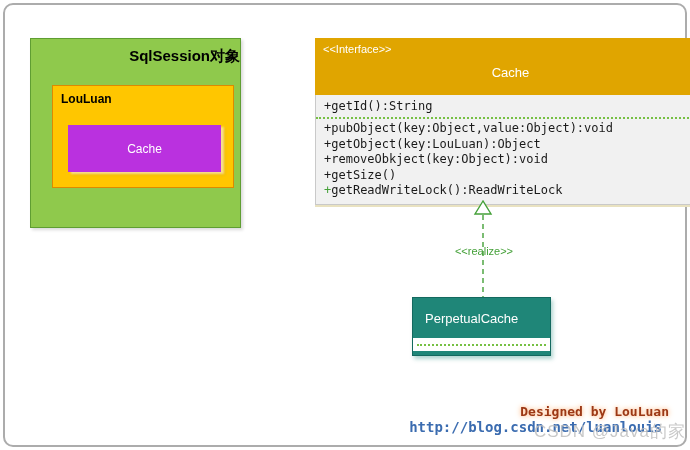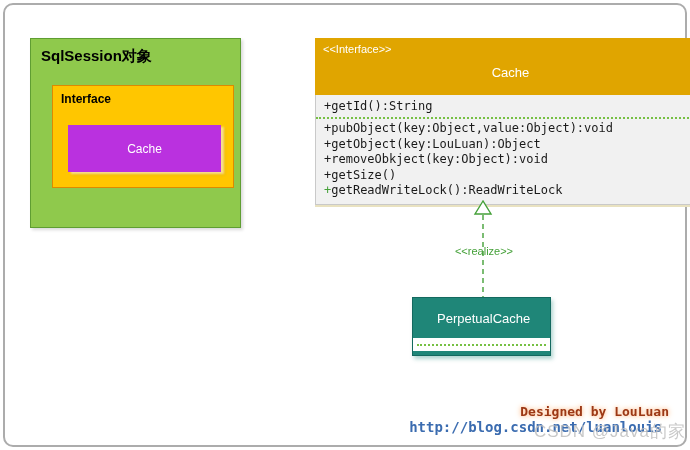--- a/index.html
+++ b/index.html
@@ -3,21 +3,21 @@
 <meta charset="utf-8">
 <style>
   html,body{margin:0;padding:0;background:#fff;}
   .stage{position:relative;width:690px;height:450px;background:#fff;font-family:"Liberation Sans",sans-serif;overflow:hidden;}
   .frame{position:absolute;left:3px;top:3px;right:3px;bottom:3px;border:2px solid #ACACAC;border-radius:10px;pointer-events:none;}
 
   
   .sqlsession-box{position:absolute;left:30px;top:38px;width:211px;height:190px;box-sizing:border-box;
     background:var(--sqlsession_green,#8FC94C);border:1px solid var(--sqlsession_border,#5F9E32);
     box-shadow:2px 2px 3px rgba(0,0,0,0.15);}
-  .sqlsession-title{padding:8px 0 0 10px;font-size:15px;font-weight:bold;color:#000;}
+  .sqlsession-title{padding:8px 0 0 10px;font-size:15px;font-weight:bold;color:#000;text-align:right;}
   .executor-box{position:absolute;left:52px;top:85px;width:182px;height:103px;box-sizing:border-box;
     background:var(--executor_gold,#FFC600);border:1px solid var(--executor_border,#DD8A00);}
   .executor-title{padding:6px 0 0 8px;font-size:12px;font-weight:bold;color:#000;}
   .cache-box{position:absolute;left:68px;top:125px;width:153px;height:47px;box-sizing:border-box;
     background:var(--cache_magenta,#BA31DF);color:#fff;display:flex;align-items:center;justify-content:center;
     font-size:12px;box-shadow:3px 2px 2px rgba(255,255,255,0.55), 4px 3px 3px rgba(0,0,0,0.08);}
 
   
   .iface{position:absolute;left:315px;top:38px;width:391px;box-sizing:border-box;}
   .iface-header{position:relative;height:57px;background:var(--interface_header_gold,#E0A500);color:#fff;box-sizing:border-box;}
@@ -34,21 +34,21 @@
 
   
   .connector-svg{position:absolute;left:470px;top:200px;width:26px;height:98px;}
   .realize-label{position:absolute;left:446px;top:238px;width:76px;text-align:center;
     color:var(--connector_green,#44A038);font-size:11px;margin-top:7px;}
 
   
   .perpetual-box{position:absolute;left:412px;top:297px;width:139px;box-sizing:border-box;
     border:1px solid #14695F;box-shadow:2px 3px 4px rgba(31,134,120,0.35);background:#fff;}
   .perpetual-header{height:40px;background:var(--perpetual_teal,#1F8678);color:#fff;
-    display:flex;align-items:center;padding-left:24px;font-size:13px;box-sizing:border-box;}
+    display:flex;align-items:center;padding-left:12px;font-size:13px;box-sizing:border-box;}
   .perpetual-strip{height:13px;background:#fff;display:flex;align-items:center;padding:0 4px;box-sizing:border-box;}
   .perpetual-strip-line{flex:1;border-top:2px dotted var(--separator_green,#76C043);}
   .perpetual-bottom{height:4px;background:var(--perpetual_teal,#1F8678);}
 
   
   .designed{position:absolute;top:404px;right:21px;font-family:"DejaVu Sans Mono","Liberation Mono",monospace;
     font-weight:bold;font-size:13px;color:var(--designed_text,#9C3815);
     text-shadow:0 0 6px #FFC9A1,0 0 4px #FFD9BC,0 0 2px #FFE3CC;}
   .site-url{position:absolute;top:419px;right:28px;font-family:"DejaVu Sans Mono","Liberation Mono",monospace;
     font-weight:bold;font-size:14px;color:var(--url_blue,#3B6CB0);}
@@ -58,21 +58,21 @@
 </head>
 <body>
 
 <div class="stage">
   <div class="frame"></div>
 
   <div class="sqlsession-box">
     <div class="sqlsession-title">SqlSession对象</div>
   </div>
   <div class="executor-box">
-    <div class="executor-title">Interface</div>
+    <div class="executor-title">LouLuan</div>
   </div>
   <div class="cache-box">
     <span>Cache</span>
   </div>
 
   <div class="iface">
     <div class="iface-header">
       <div class="iface-stereotype">&lt;&lt;Interface&gt;&gt;</div>
       <div class="iface-title">Cache</div>
     </div>

